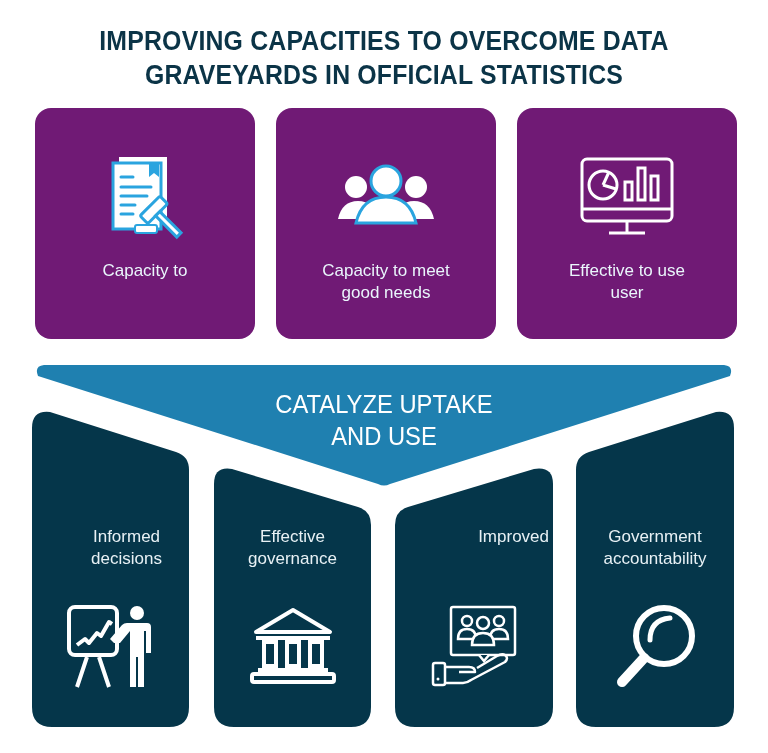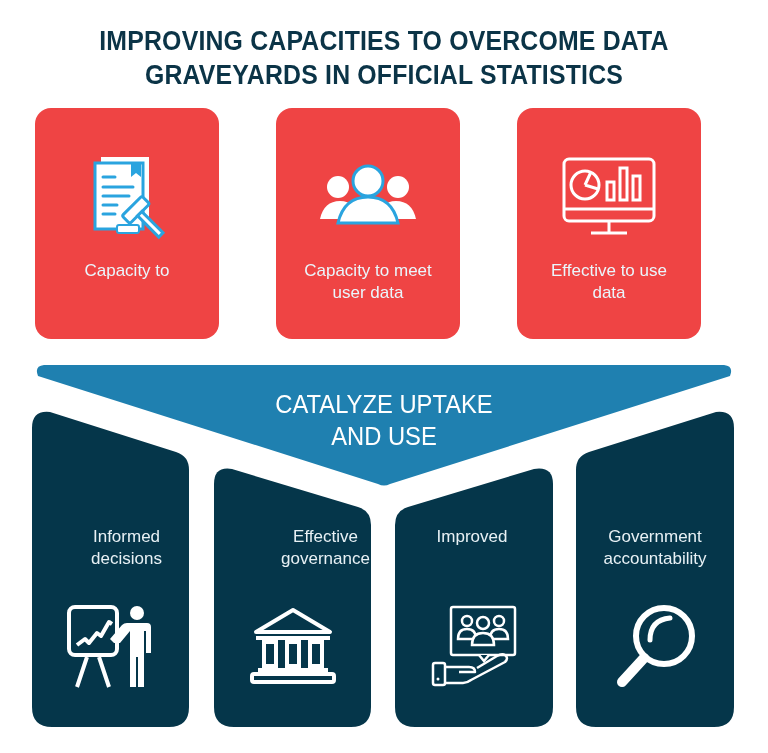--- a/index.html
+++ b/index.html
@@ -1,19 +1,19 @@
 <!DOCTYPE html>
 <html><head>
 <meta charset="utf-8">
 <style>
   html, body { margin:0; padding:0; background:#ffffff; }
   body { width:768px; height:753px; position:relative; overflow:hidden; font-family:"Liberation Sans", "DejaVu Sans", sans-serif; }
   .title { position:absolute; left:0; top:24px; width:768px; text-align:center; color:#0B3447; font-weight:bold; font-size:27px; line-height:34px; letter-spacing:0.2px; transform:scaleX(0.92); transform-origin:center; }
   .title div { white-space:nowrap; }
-  .cap-card { position:absolute; top:108px; width:184px; height:231px; background:#ef4444; border-radius:16px; color:#fff; }
+  .cap-card { position:absolute; top:108px; width:220px; height:231px; background:#701a75; border-radius:16px; color:#fff; }
   .cap-card .icon { position:absolute; left:0; top:40px; width:100%; height:100px; display:flex; justify-content:center; align-items:center; }
   .cap-card .label { position:absolute; left:0; top:152px; width:100%; text-align:center; font-size:17px; line-height:22px; color:#EAF6FC; }
   .svg-layer { position:absolute; left:0; top:0; width:768px; height:753px; }
   .banner-text { position:absolute; left:0; top:388px; width:768px; text-align:center; color:#fff; font-size:25px; line-height:32px; transform:scaleX(0.95); }
   .out-label { position:absolute; text-align:center; color:#E8F1F5; font-size:17px; line-height:22px; }
   .out-icon { position:absolute; display:flex; justify-content:center; align-items:center; }
 </style>
 </head>
 <body>
 
@@ -54,66 +54,66 @@
       <circle cx="20" cy="24" r="11" fill="#fff"></circle>
       <path d="M2 56 q4 -18 20 -18 q16 0 20 18 z" fill="#fff"></path>
       <circle cx="80" cy="24" r="11" fill="#fff"></circle>
       <path d="M58 56 q4 -18 20 -18 q16 0 20 18 z" fill="#fff"></path>
       <circle cx="50" cy="18" r="15" fill="#fff" stroke="#2AA4DF" stroke-width="3"></circle>
       <path d="M20 60 q6 -26 30 -26 q24 0 30 26 z" fill="#fff" stroke="#2AA4DF" stroke-width="3"></path>
     </svg>
   </div>
   <div class="label">
     <div>Capacity to meet</div>
-    <div>user data</div>
+    <div>good needs</div>
   </div>
 </div>
 
 <div class="cap-card" style="left:517px;">
   <div class="icon">
     <svg width="96" height="84" viewBox="0 0 96 84">
       <rect x="3" y="3" width="90" height="62" rx="5" fill="none" stroke="#fff" stroke-width="3"></rect>
       <line x1="3" y1="53" x2="93" y2="53" stroke="#fff" stroke-width="3"></line>
       <line x1="48" y1="65" x2="48" y2="76" stroke="#fff" stroke-width="3"></line>
       <line x1="30" y1="77" x2="66" y2="77" stroke="#fff" stroke-width="3"></line>
       <circle cx="24" cy="29" r="14" fill="none" stroke="#fff" stroke-width="3"></circle>
       <path d="M24 29 L30 16 M24 29 L37 33" stroke="#fff" stroke-width="3" fill="none"></path>
       <rect x="46" y="26" width="7" height="18" fill="none" stroke="#fff" stroke-width="3"></rect>
       <rect x="59" y="12" width="7" height="32" fill="none" stroke="#fff" stroke-width="3"></rect>
       <rect x="72" y="20" width="7" height="24" fill="none" stroke="#fff" stroke-width="3"></rect>
     </svg>
   </div>
   <div class="label">
     <div>Effective to use</div>
-    <div>data</div>
+    <div>user</div>
   </div>
 </div>
 
 <svg class="svg-layer" viewBox="0 0 768 753">
   <path d="M44 365 L724 365 Q734 366 730 376 L390 484 Q384 487 378 484 L38 376 Q34 366 44 365 Z" fill="#1F80B0"></path>
   <path d="M32 428 Q32 410 50 412 L176 452 Q189 456 189 470 L189 707 Q189 727 169 727 L52 727 Q32 727 32 707 Z" fill="#05364A"></path>
   <path d="M214 484 Q214 466 232 469 L358 507 Q371 511 371 525 L371 707 Q371 727 351 727 L234 727 Q214 727 214 707 Z" fill="#05364A"></path>
   <path d="M395 525 Q395 511 408 507 L534 469 Q553 466 553 484 L553 707 Q553 727 533 727 L415 727 Q395 727 395 707 Z" fill="#05364A"></path>
   <path d="M576 470 Q576 456 589 452 L716 412 Q734 410 734 428 L734 707 Q734 727 714 727 L596 727 Q576 727 576 707 Z" fill="#05364A"></path>
 </svg>
 
 <div class="banner-text">
   <div>CATALYZE UPTAKE</div>
   <div>AND USE</div>
 </div>
 
 <div class="out-label" style="left:32px; top:526px; width:189px;">
   <div>Informed</div>
   <div>decisions</div>
 </div>
-<div class="out-label" style="left:214px; top:526px; width:157px;margin-left:33px;">
+<div class="out-label" style="left:214px; top:526px; width:157px;">
   <div>Effective</div>
   <div>governance</div>
 </div>
-<div class="out-label" style="left:395px; top:526px; width:154px;">
+<div class="out-label" style="left:395px; top:526px; width:154px;text-align:right;">
   <div>Improved</div>
 </div>
 <div class="out-label" style="left:576px; top:526px; width:158px;">
   <div>Government</div>
   <div>accountability</div>
 </div>
 
 <div class="out-icon" style="left:32px; top:598px; width:157px; height:95px;">
   <svg width="96" height="90" viewBox="0 0 96 90">
     <rect x="6" y="6" width="48" height="48" rx="6" fill="none" stroke="#fff" stroke-width="4"></rect>

